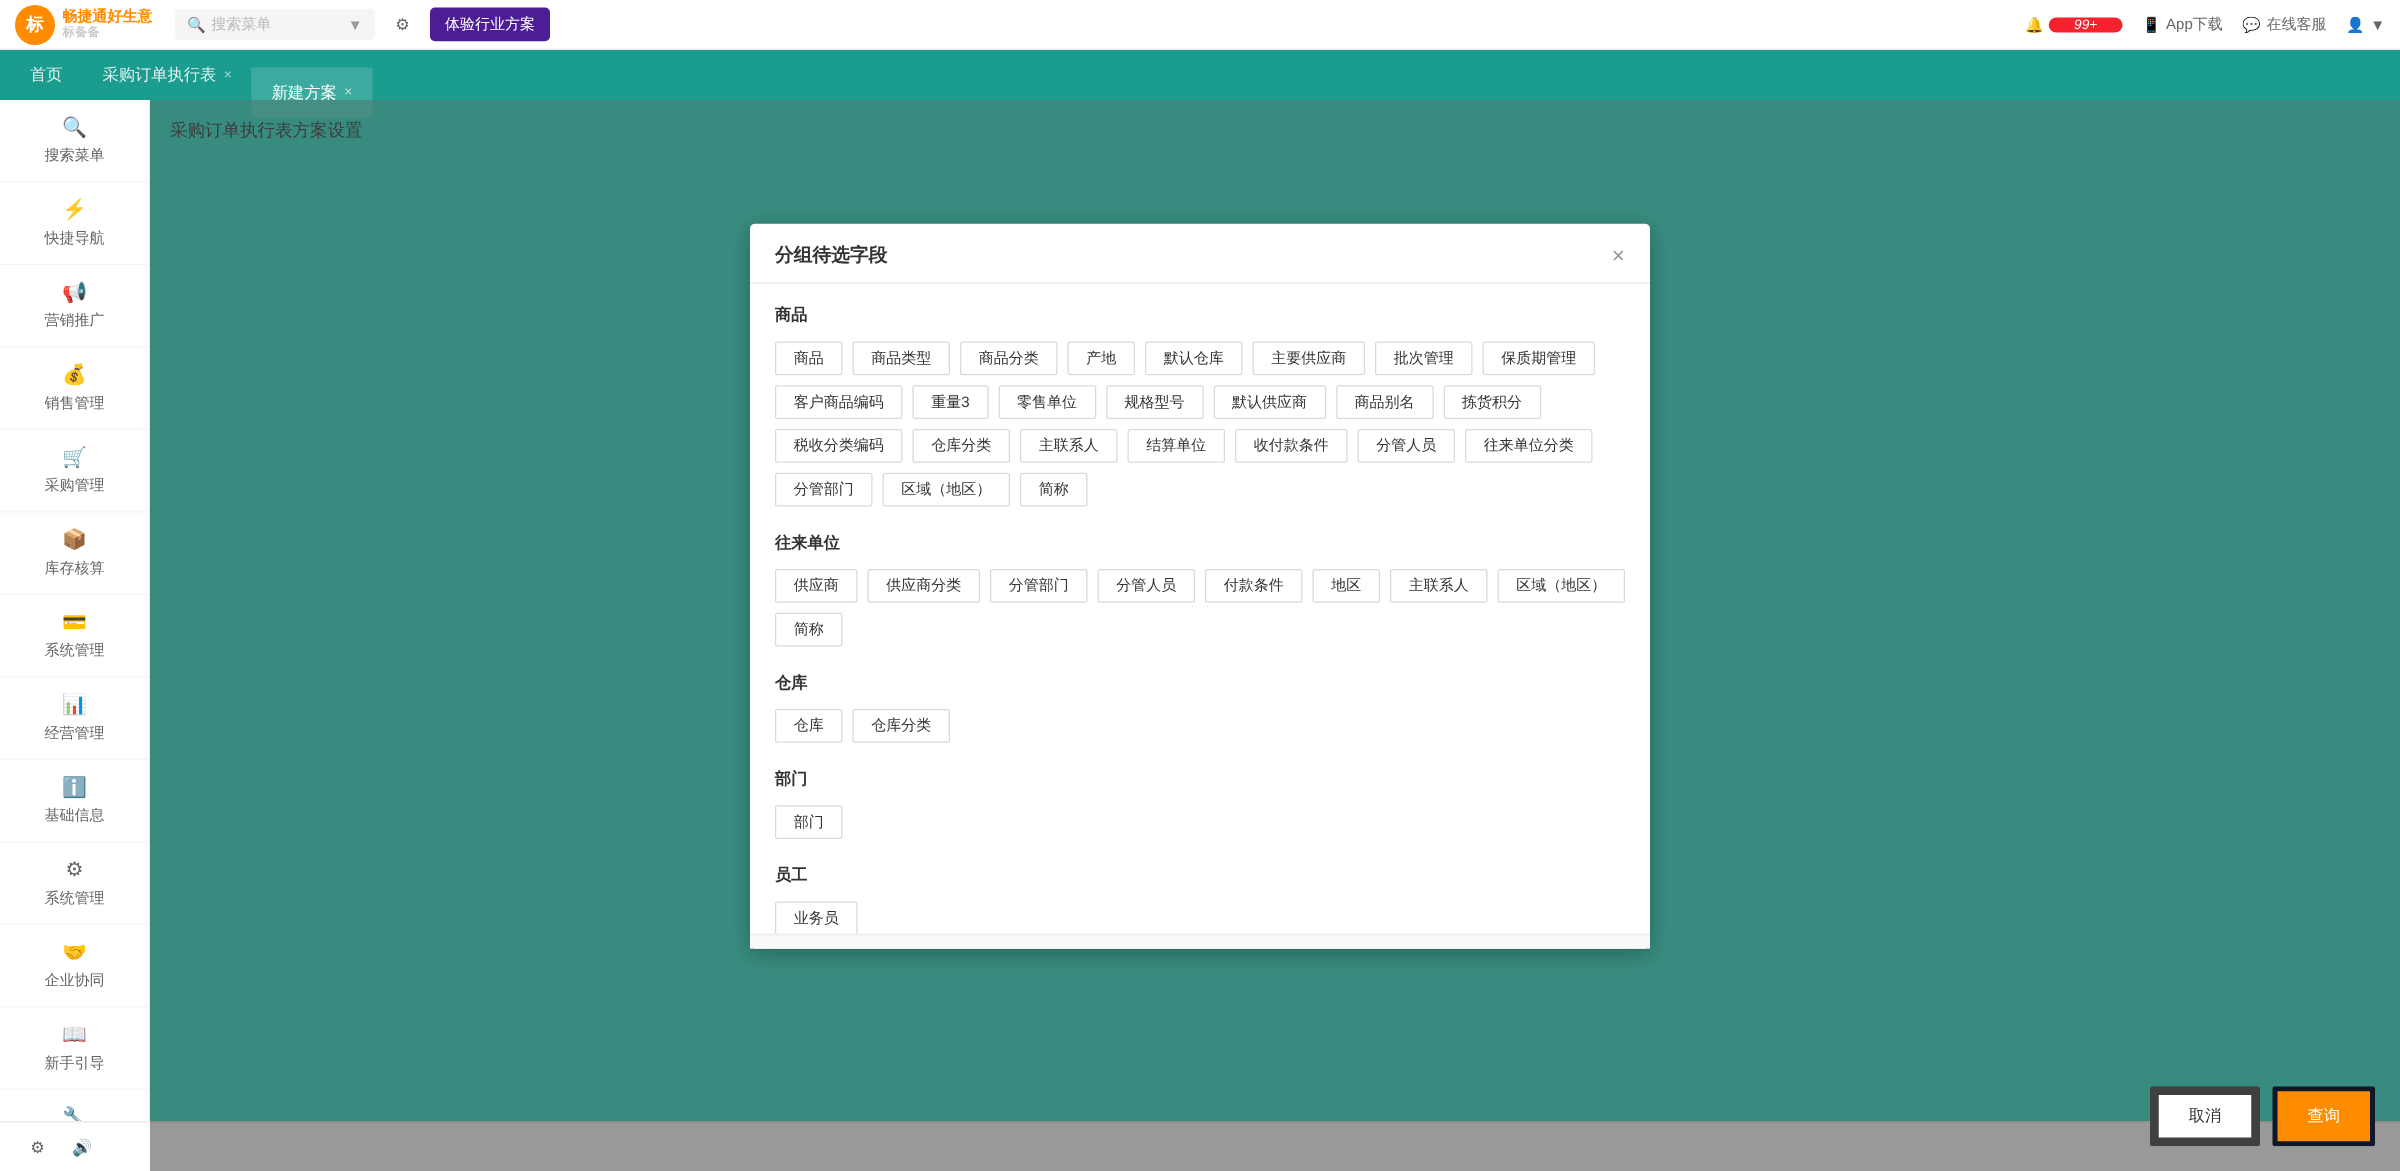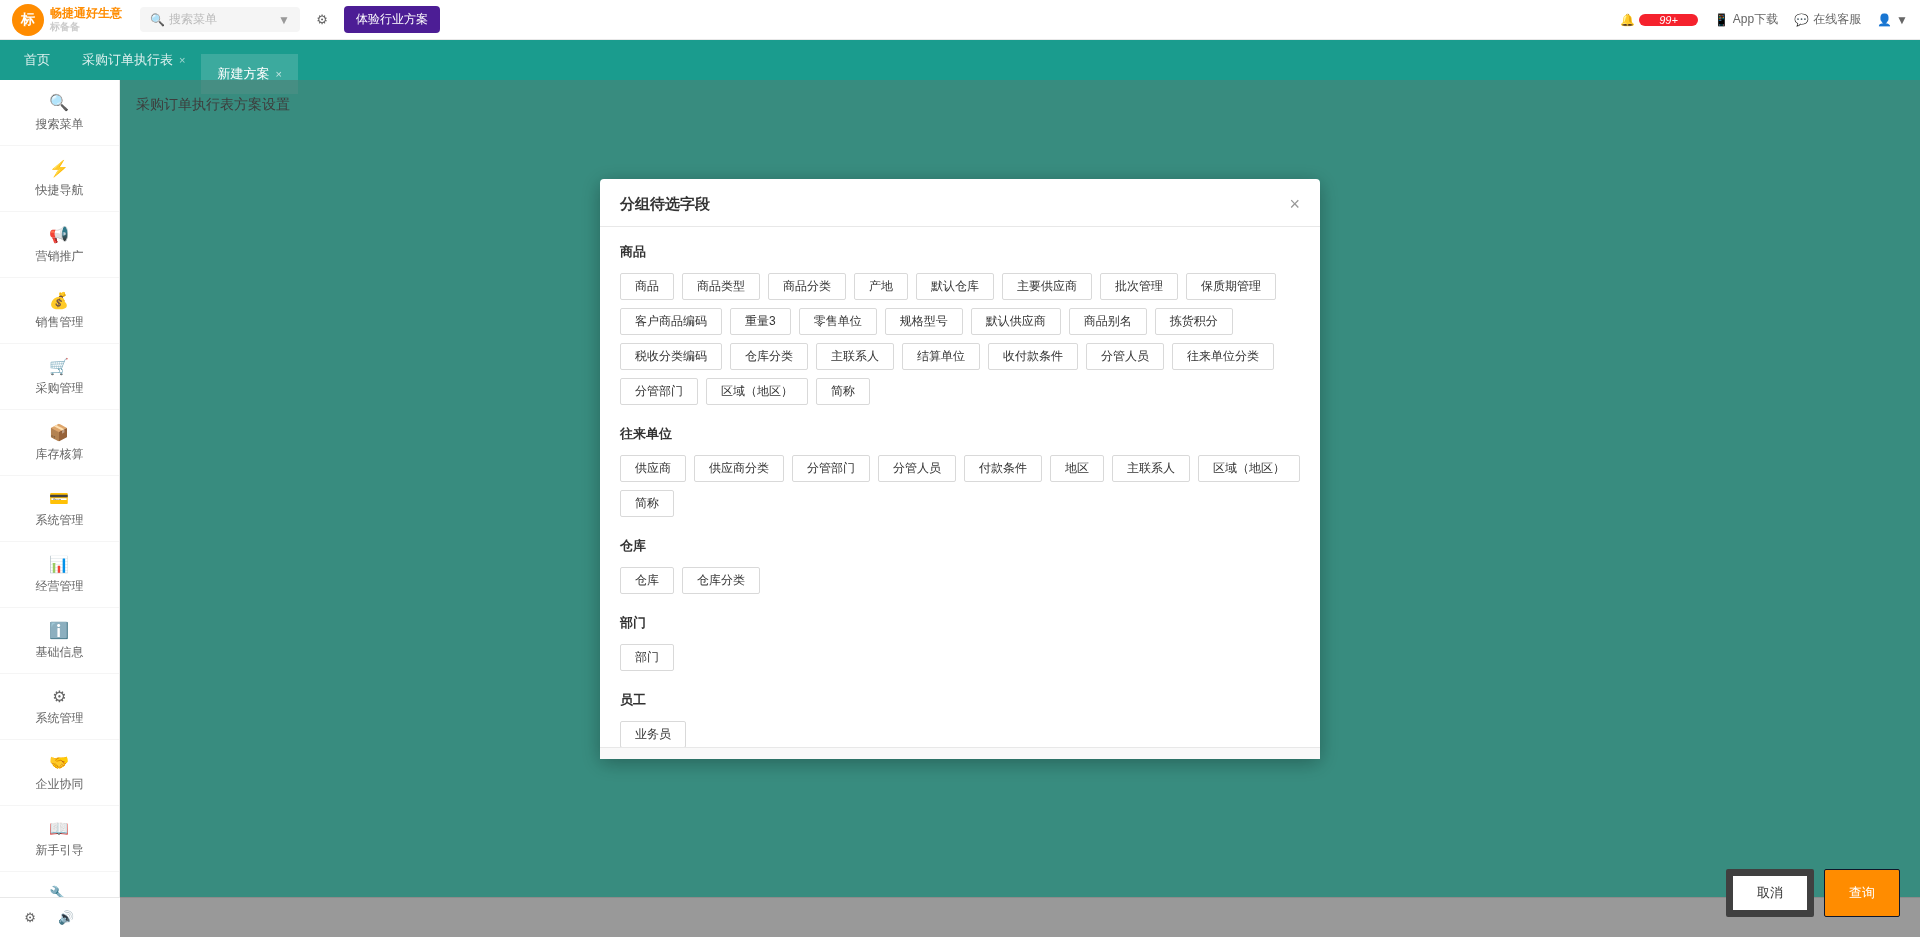--- a/index.html
+++ b/index.html
@@ -206,21 +206,21 @@
       border: 7px solid #404040;
       background: #fff;
       color: #333;
       border-radius: 2px;
       cursor: pointer;
       font-size: 13px;
     }
     .btn-confirm {
       padding: 8px 24px;
       background: #ff8c00;
-      border: 1px solid #0f172a;
+      border: 4px solid #0f172a;
       color: #fff;
       border-radius: 2px;
       cursor: pointer;
       font-size: 13px;
     }
 
     
     .top-right {
       margin-left: auto;
       display: flex;

